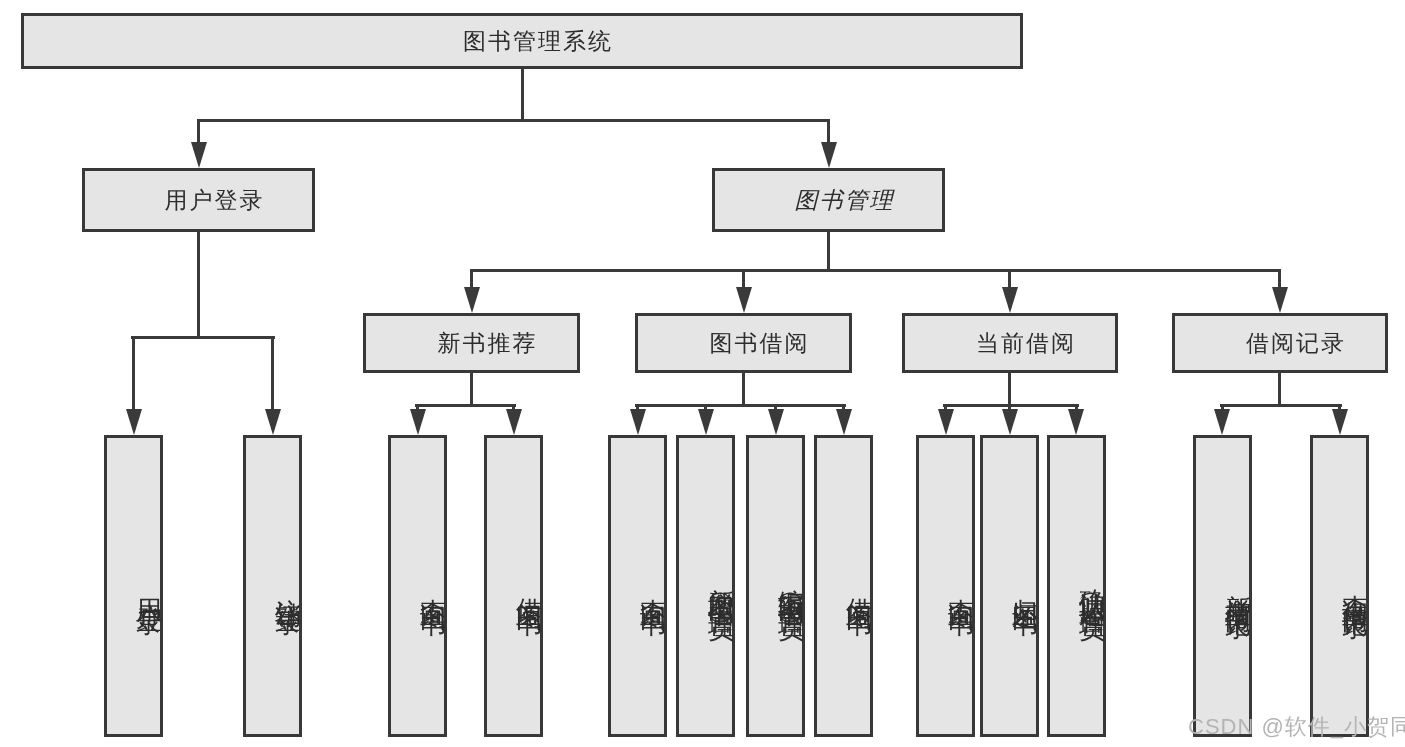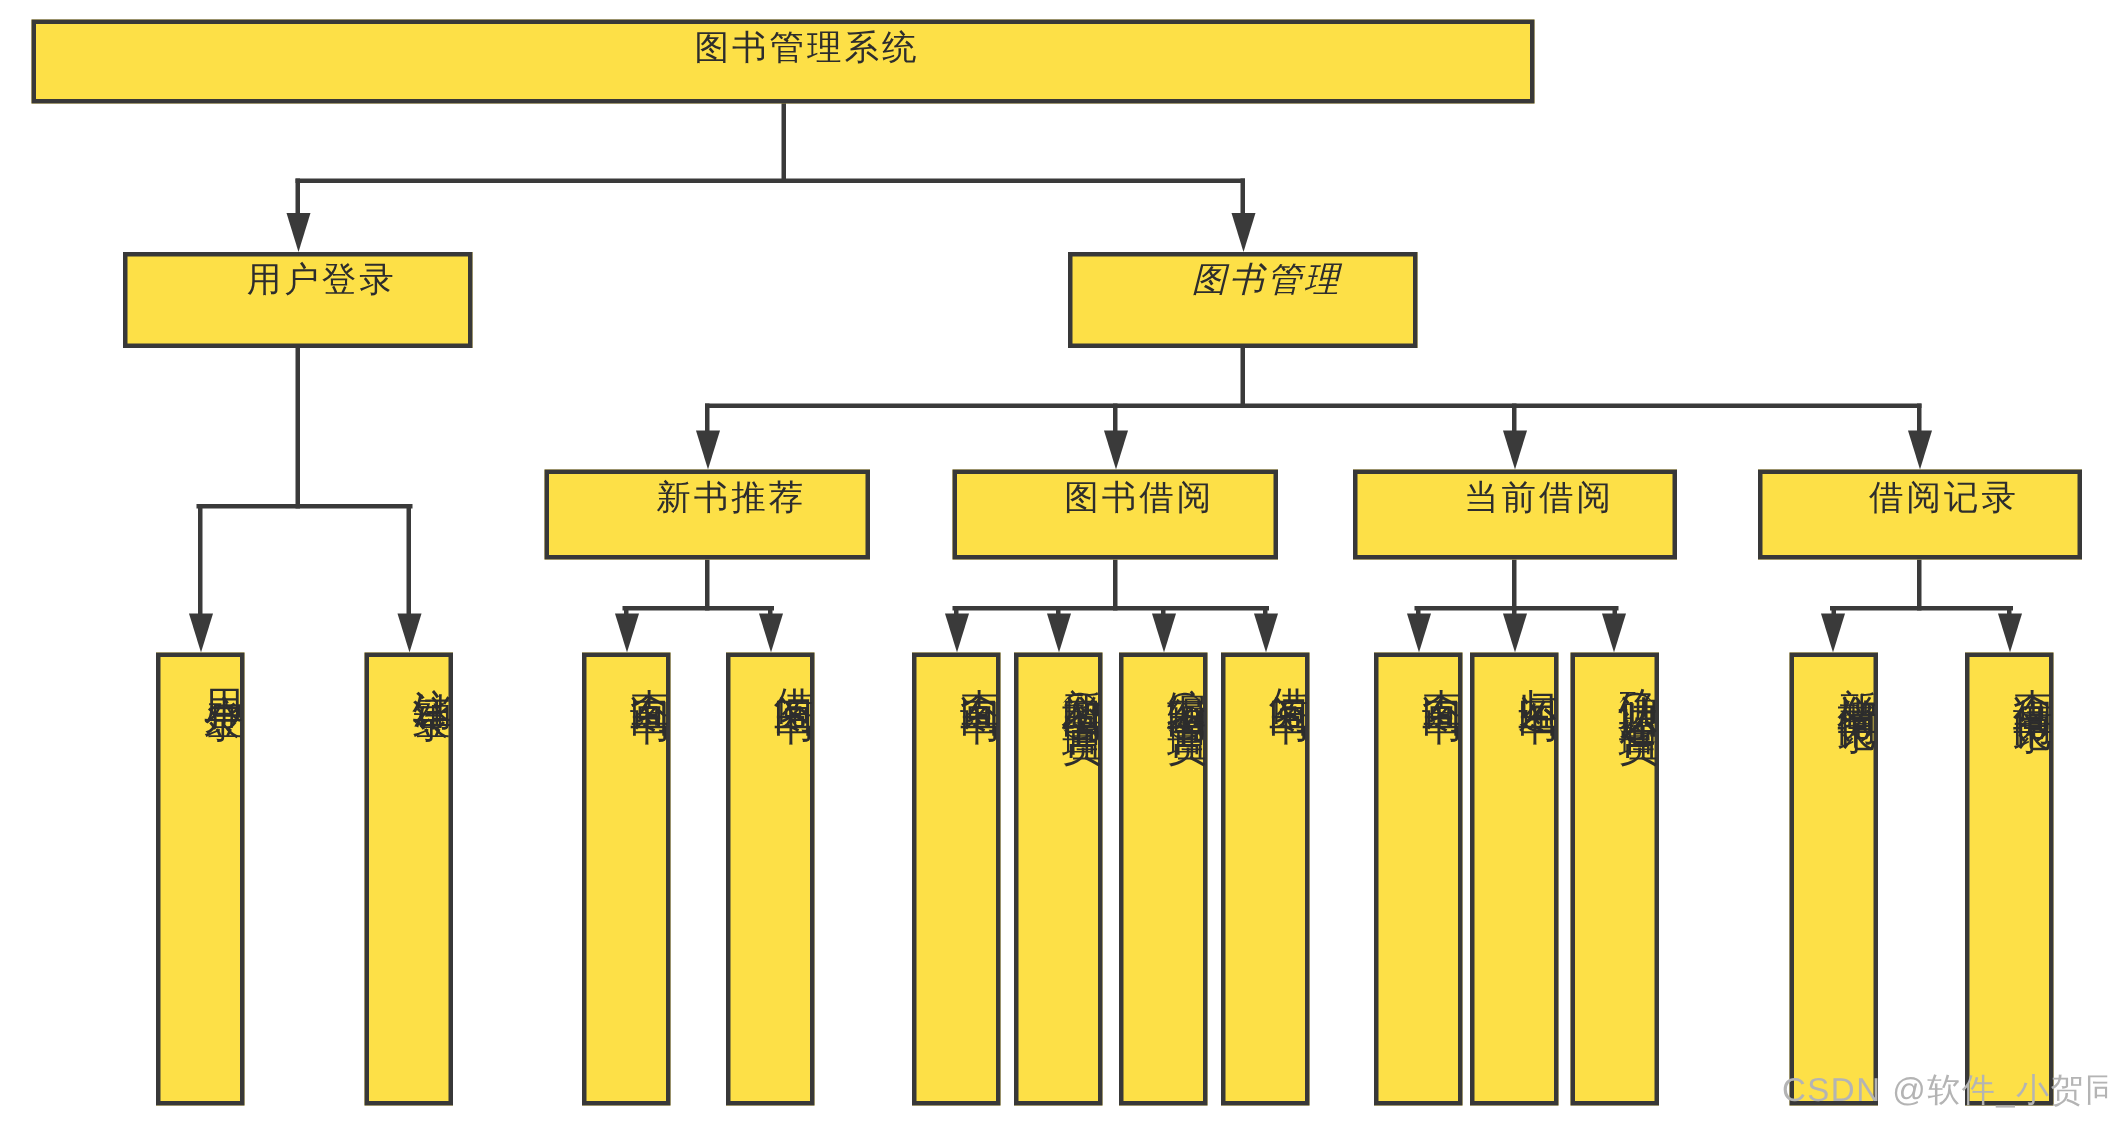--- a/index.html
+++ b/index.html
@@ -1,22 +1,22 @@
 <!DOCTYPE html>
 <html><head>
 <meta charset="utf-8">
 <style>
   html,body{margin:0;padding:0;background:#ffffff;}
   .canvas{
     position:relative;width:1405px;height:747px;background:#ffffff;overflow:hidden;
     font-family:"Liberation Sans","DejaVu Sans",sans-serif;color:#2d2d2d;
   }
   .box{
-    position:absolute;box-sizing:border-box;background:#fde047;
-    border:3px solid #383838;display:flex;align-items:flex-start;justify-content:center;
+    position:absolute;box-sizing:border-box;background:#e5e5e5;
+    border:3px solid #383838;display:flex;align-items:center;justify-content:center;
     z-index:2;
     padding-left:32px;
   }
   .hlabel{font-size:23px;letter-spacing:2px;white-space:nowrap;}
   .vtext{
     writing-mode:vertical-rl;text-orientation:mixed;
     font-size:26px;line-height:1;letter-spacing:4px;
   }
   .line{position:absolute;background:#3a3a3a;z-index:1;}
   .arrowhead{

